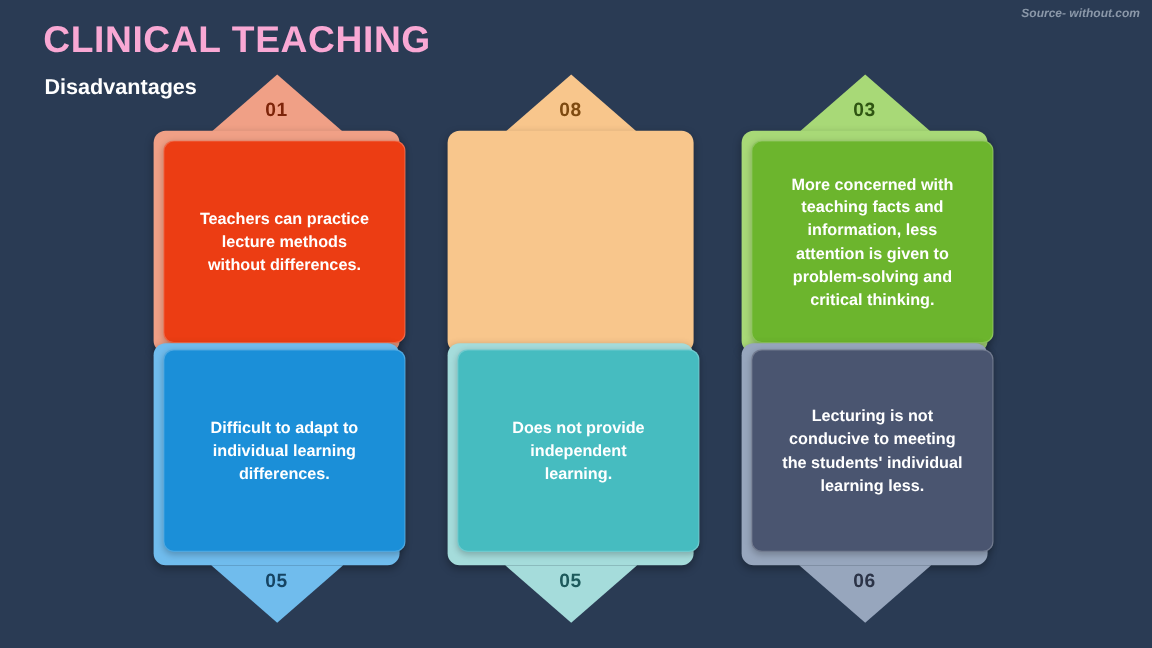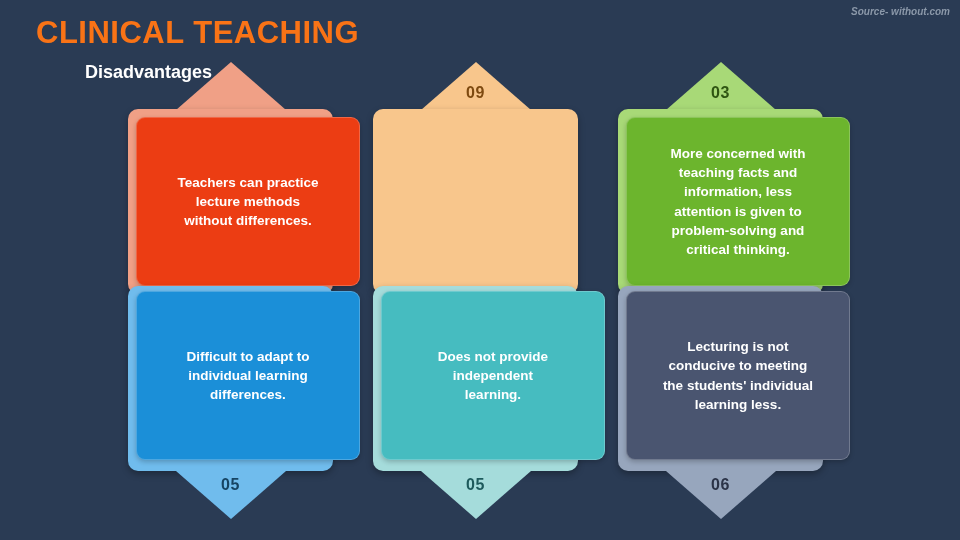--- a/index.html
+++ b/index.html
@@ -21,34 +21,33 @@
     height: 540px;
   }
 
   
   .title {
     position: absolute;
     left: 36px;
     top: 16px;
     font-size: 31px;
     font-weight: bold;
-    color: #f97316;
+    color: #f9a8d4;
     letter-spacing: 0.5px;
     line-height: 1.1;
     white-space: nowrap;
   }
   .subtitle {
     position: absolute;
     left: 37px;
     top: 62px;
     font-size: 18px;
     font-weight: 600;
     color: #ffffff;
     white-space: nowrap;
-    margin-left: 48px;
   }
   .source {
     position: absolute;
     right: 10px;
     top: 6px;
     font-size: 10px;
     font-style: italic;
     font-weight: bold;
     color: #8b98a9;
     white-space: nowrap;
@@ -81,21 +80,21 @@
     left: 0;
     width: 205px;
     text-align: center;
     font-size: 16px;
     font-weight: bold;
     letter-spacing: 0.5px;
   }
   .card .inner {
     position: absolute;
     left: 8px;
-    width: 224px;
+    width: 202px;
     border-radius: 9px;
     box-sizing: border-box;
     display: flex;
     align-items: center;
     justify-content: center;
     padding: 10px 12px;
     box-shadow: 0 2px 5px rgba(0,0,0,0.22);
   }
   .card .inner p {
     margin: 0;
@@ -142,31 +141,32 @@
 <body>
 
 <div class="slide">
 
   <div class="title">CLINICAL TEACHING</div>
   <div class="subtitle">Disadvantages</div>
   <div class="source">Source- without.com</div>
 
   <div class="card row-top col-1 c1">
     <div class="tri"></div>
+    <div class="num">01</div>
     <div class="backing"></div>
     <div class="inner">
       <p>Teachers can practice
 lecture methods
 without differences.</p>
     </div>
   </div>
 
   <div class="card row-top col-2 c2">
     <div class="tri"></div>
-    <div class="num">09</div>
+    <div class="num">08</div>
     <div class="backing"></div>
   </div>
 
   <div class="card row-top col-3 c3">
     <div class="tri"></div>
     <div class="num">03</div>
     <div class="backing"></div>
     <div class="inner">
       <p>More concerned with
 teaching facts and

